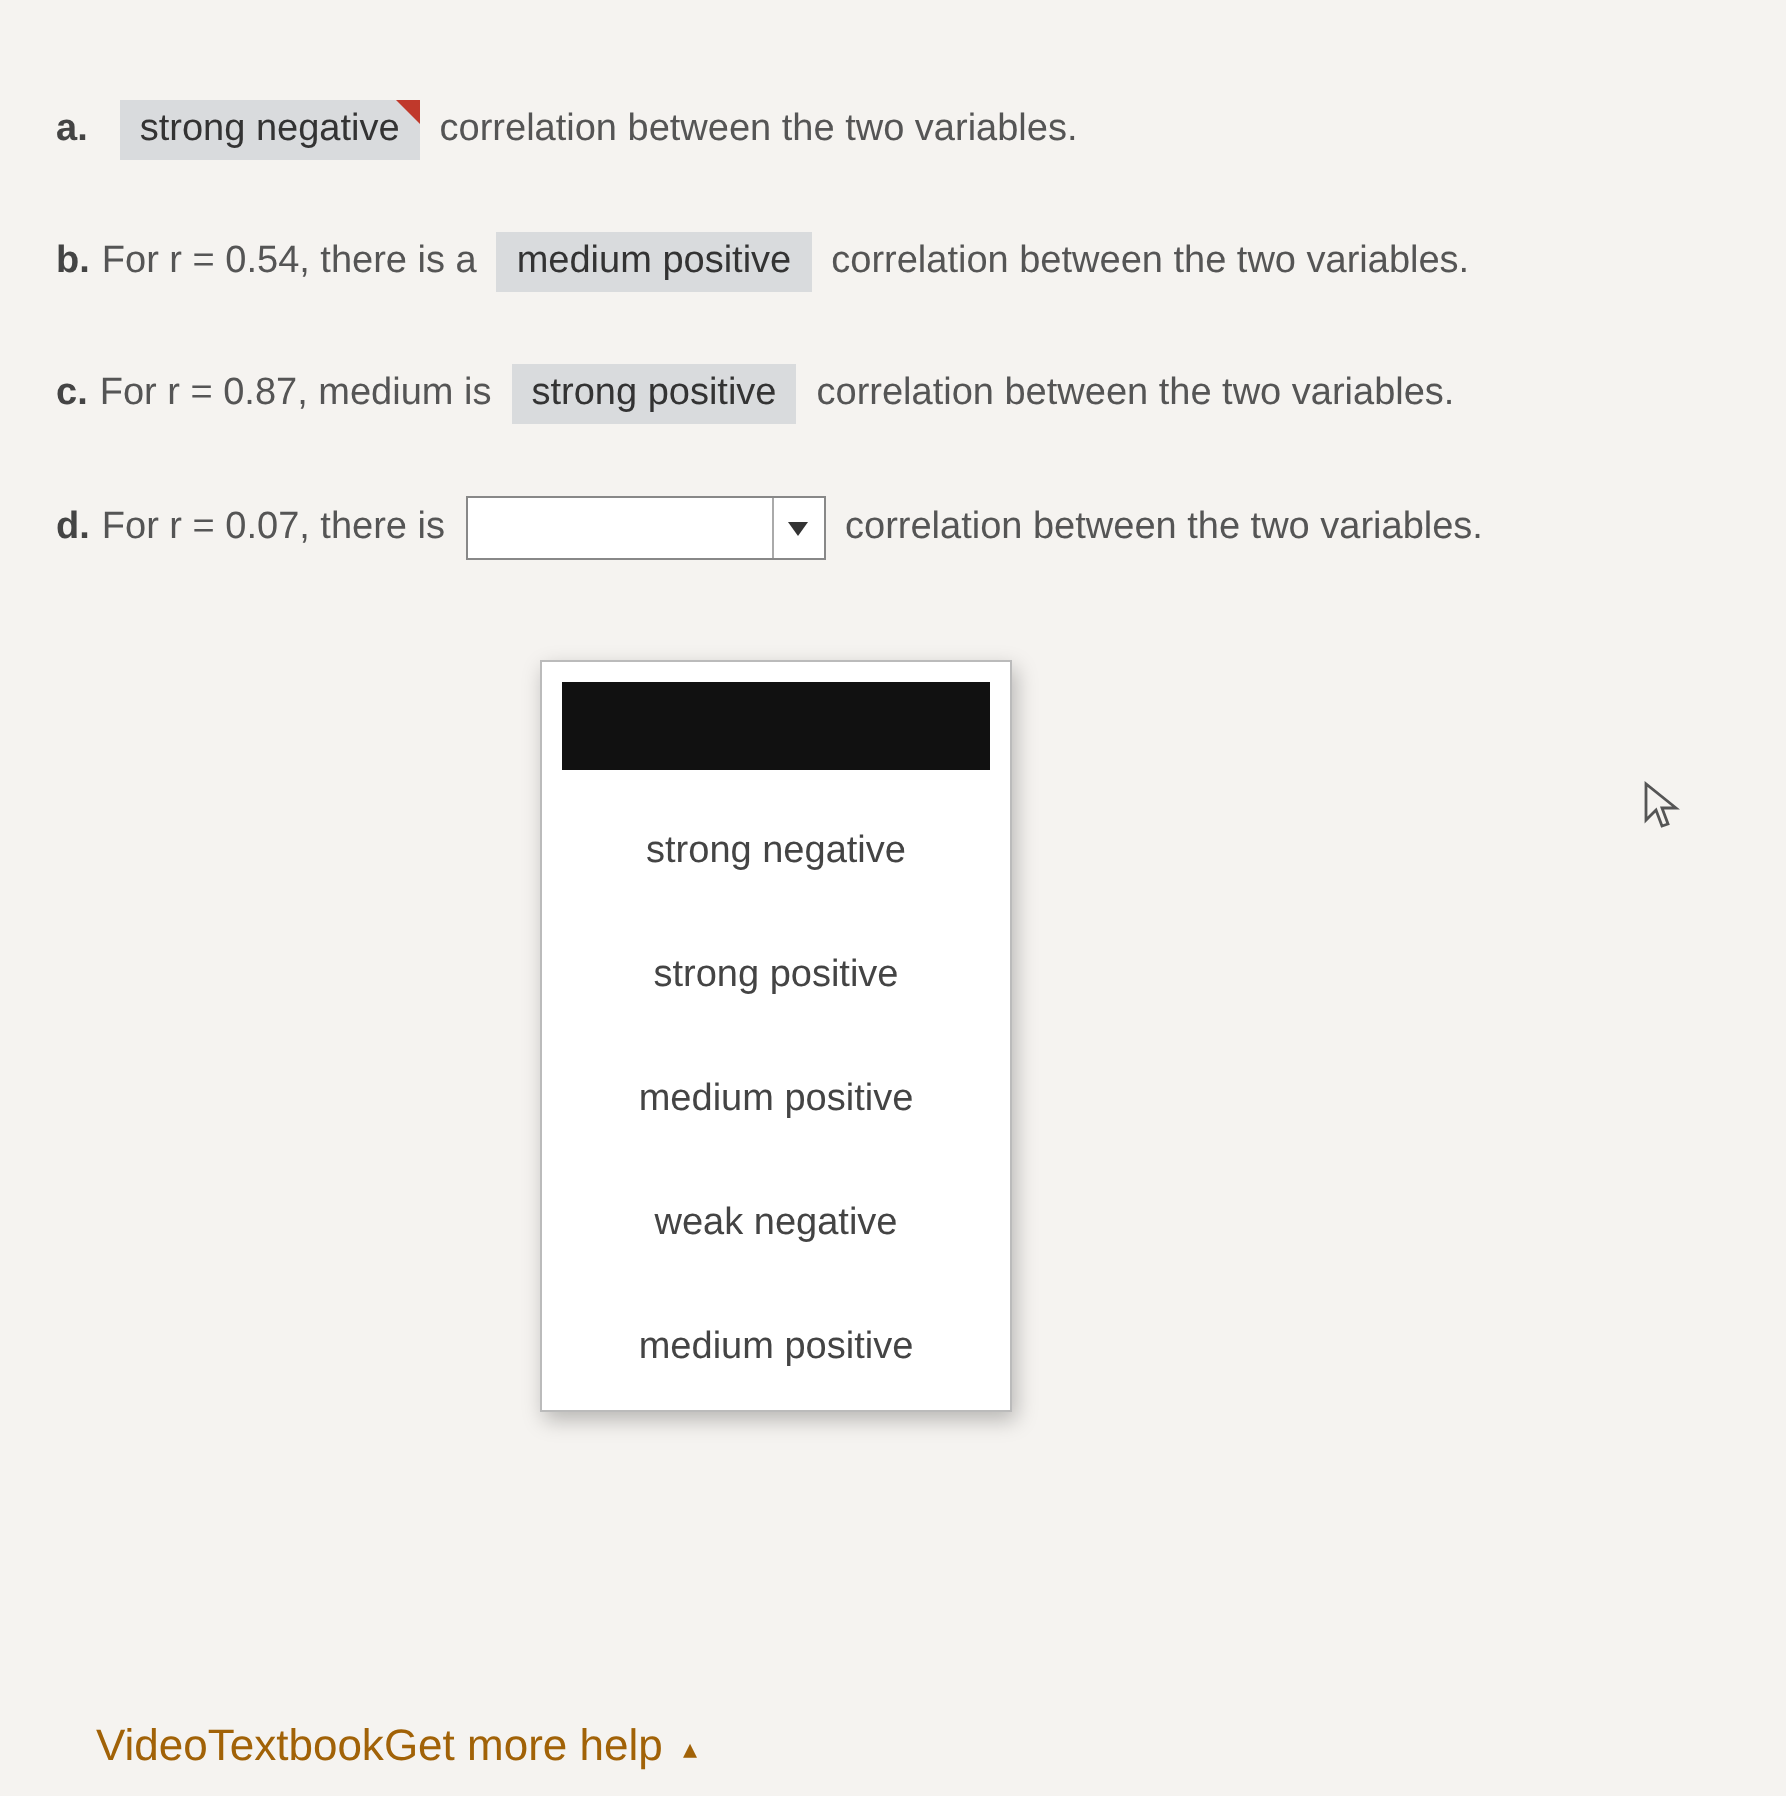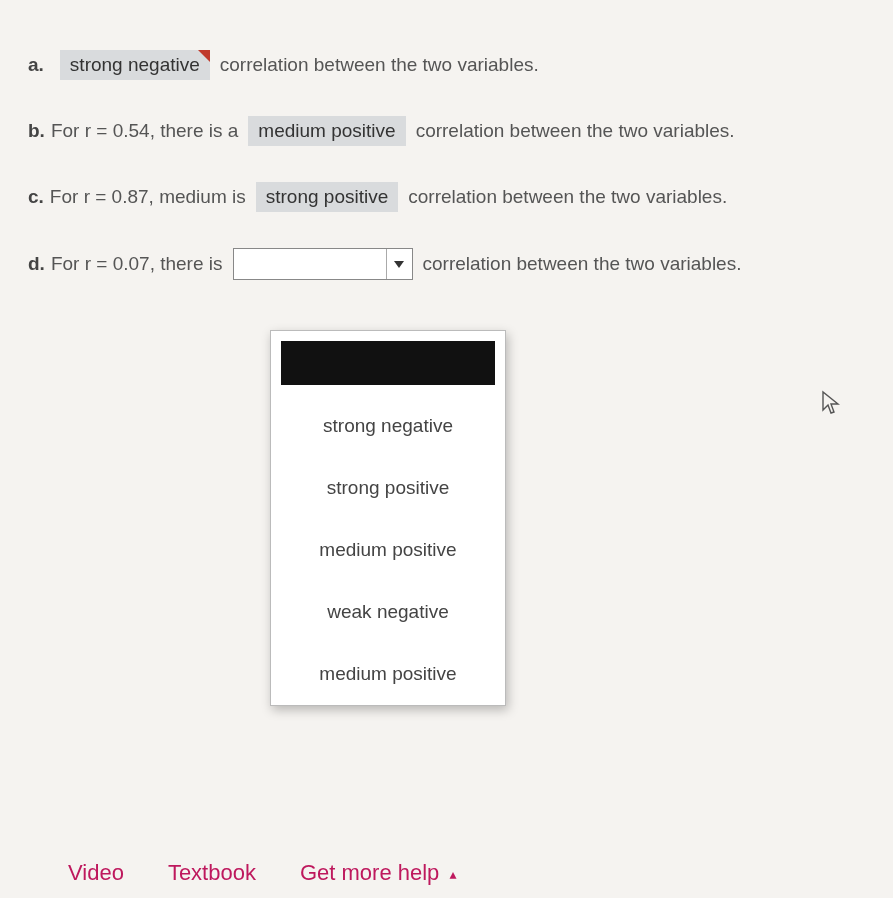--- a/index.html
+++ b/index.html
@@ -104,24 +104,22 @@
     }
     .cursor-icon svg{
       width:22px;height:26px; stroke:#555; fill:none; stroke-width:1.4;
     }
     .footer {
       position: absolute;
       bottom: 12px;
       left: 48px;
       display: flex;
       align-items: baseline;
-      gap: 44px;
       font-size: 22px;
-      color: #be185d;
-      margin-left: 20px;
+      color: #a16207;
     }
     .footer .help{
       font-weight:400;
     }
     .footer .caret-up{
       display:inline-block;
       margin-left:4px;
       font-size:14px;
       vertical-align: middle;
     }

